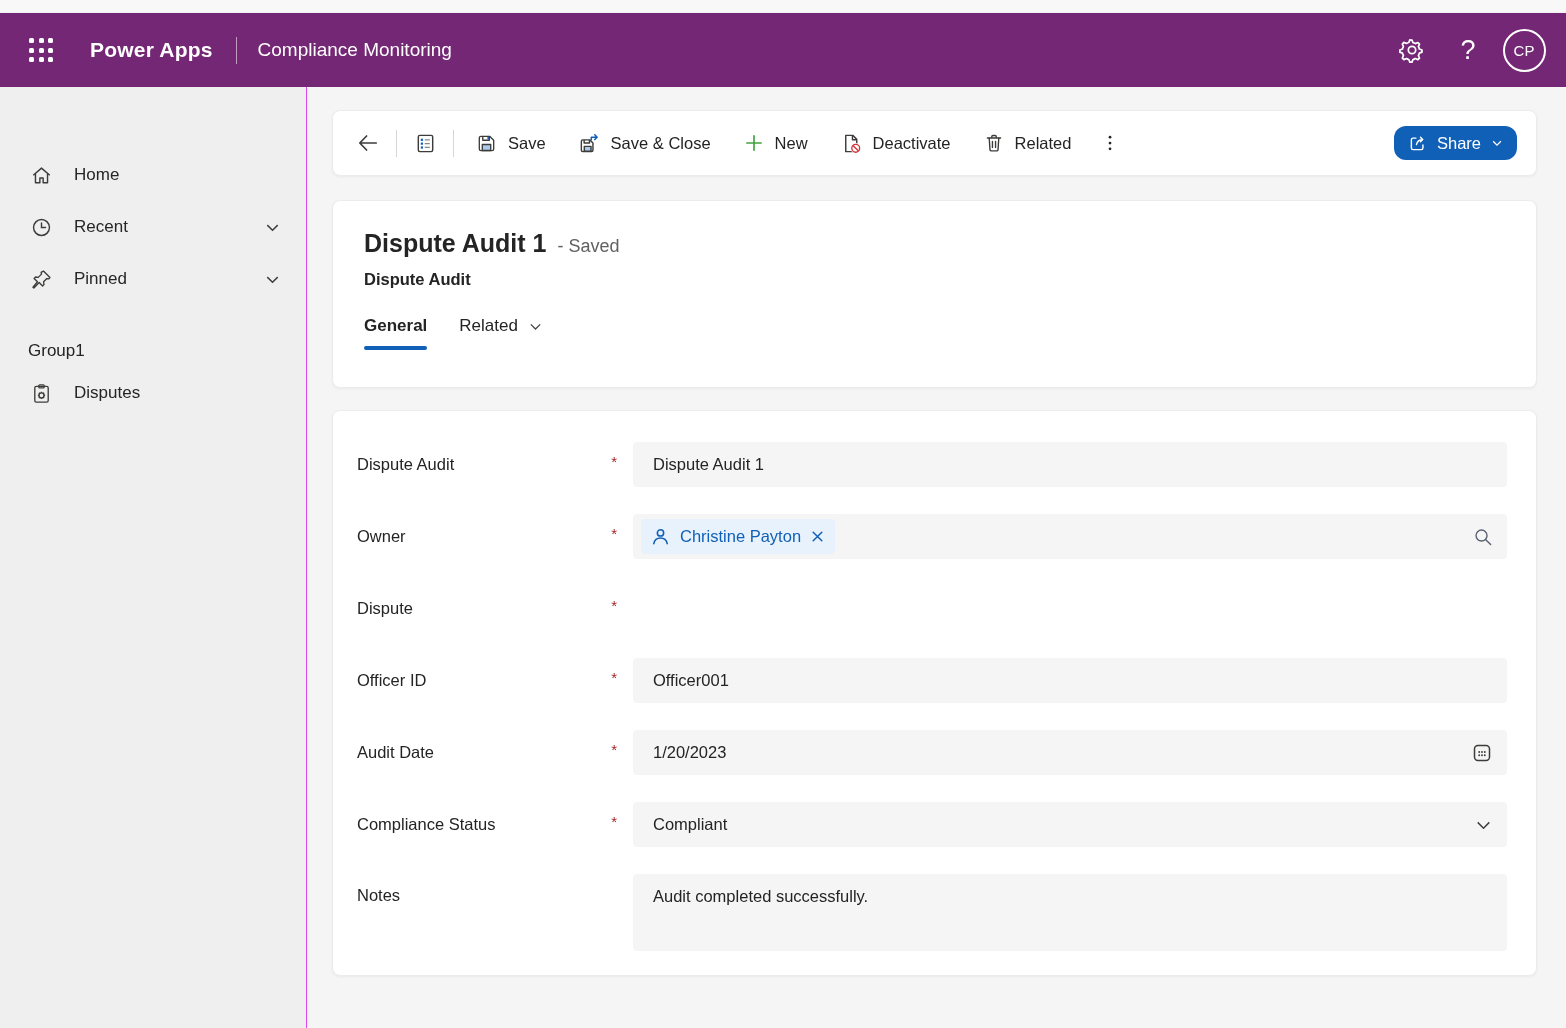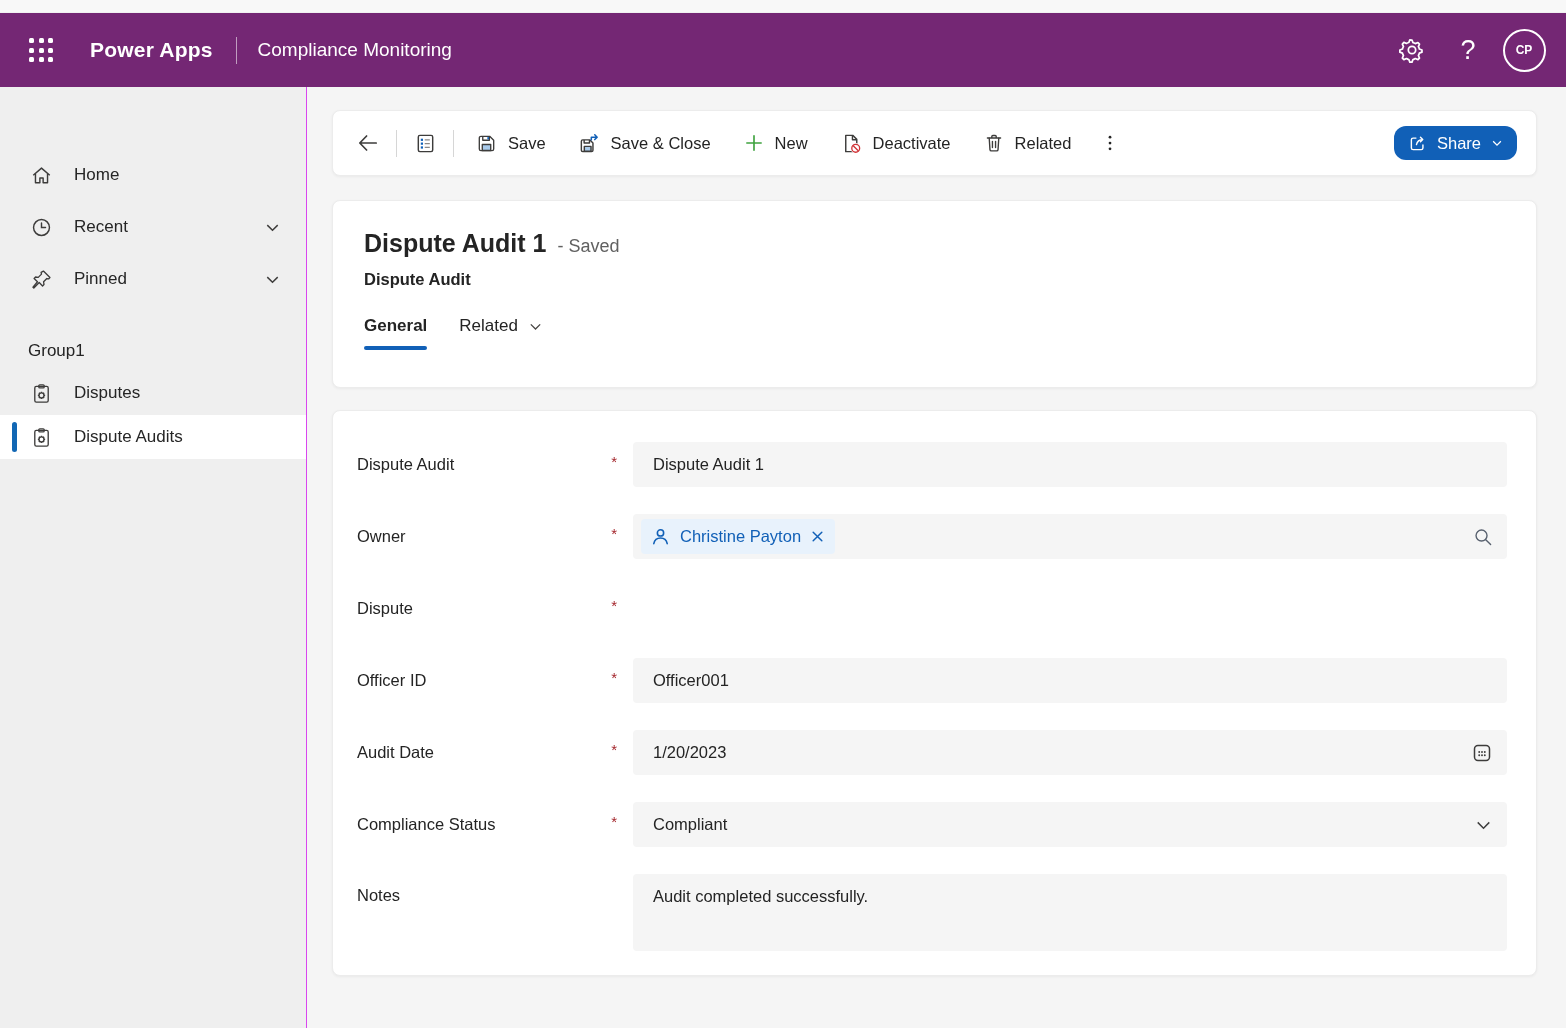--- a/index.html
+++ b/index.html
@@ -24,21 +24,21 @@
   .appbar{height:74px;background:var(--brand-purple);display:flex;align-items:center;color:#fff}
   .waffle-btn{width:50px;height:50px;margin-left:16px;display:flex;align-items:center;justify-content:center}
   .waffle{display:grid;grid-template-columns:repeat(3,5px);grid-template-rows:repeat(3,5px);gap:4.5px}
   .waffle i{width:5px;height:5px;border-radius:1.5px;background:#fff}
   .product{font-size:21px;font-weight:700;margin-left:24px;letter-spacing:.2px;white-space:nowrap}
   .appbar-divider{width:1px;height:27px;background:rgba(255,255,255,.55);margin:0 21px 0 23px}
   .appname{font-size:19px;white-space:nowrap}
   .appbar-right{margin-left:auto;display:flex;align-items:center;margin-right:20px;gap:12px}
   .appbar-iconbtn{width:44px;height:44px;display:flex;align-items:center;justify-content:center}
   .help-glyph{font-size:27px;font-weight:400;line-height:1;color:#fff}
-  .avatar{width:43px;height:43px;border:2px solid #fff;border-radius:50%;display:flex;align-items:center;justify-content:center;font-size:12px;font-weight:700;color:#fff}
+  .avatar{width:43px;height:43px;border:2px solid #fff;border-radius:50%;display:flex;align-items:center;justify-content:center;font-size:15px;font-weight:400;color:#fff}
 
   
   .shell{display:flex;height:941px}
   .sidebar{width:307px;flex-shrink:0;background:var(--sidebar-bg);border-right:1px solid #d946ef}
   .hamburger-btn{margin:22px 0 0 28px;display:block}
   .hamburger{width:25px}
   .hamburger i{display:block;height:2px;background:#333;margin-bottom:5px;border-radius:1px}
   .hamburger i:last-child{margin-bottom:0}
   .sb-nav{margin-top:24px}
   .sb-item{width:100%;height:52px;display:flex;align-items:center;gap:21px;padding:0 24px 0 30px;font-size:17px;color:#262626;text-align:left}
@@ -166,30 +166,20 @@
     <button class="sb-sub">
       <svg width="23" height="23" viewBox="0 0 24 24" fill="none" stroke="#3d3c3b" stroke-width="1.4" stroke-linejoin="round">
         <rect x="5" y="4.6" width="14" height="16.4" rx="1.6"></rect>
         <rect x="9.2" y="3" width="5.6" height="3.2" rx="1"></rect>
         <circle cx="12" cy="14" r="2.6"></circle>
         <path d="M12 10.2v1.2M12 16.6v1.2M8.2 14h1.2M14.6 14h1.2M9.3 11.3l.9.9M13.8 15.8l.9.9M14.7 11.3l-.9.9M10.2 15.8l-.9.9"></path>
       </svg>
       <span>Disputes</span>
     </button>
 
-    <button class="sb-sub selected">
-      <span class="sel-bar"></span>
-      <svg width="23" height="23" viewBox="0 0 24 24" fill="none" stroke="#3d3c3b" stroke-width="1.4" stroke-linejoin="round">
-        <rect x="5" y="4.6" width="14" height="16.4" rx="1.6"></rect>
-        <rect x="9.2" y="3" width="5.6" height="3.2" rx="1"></rect>
-        <circle cx="12" cy="14" r="2.6"></circle>
-        <path d="M12 10.2v1.2M12 16.6v1.2M8.2 14h1.2M14.6 14h1.2M9.3 11.3l.9.9M13.8 15.8l.9.9M14.7 11.3l-.9.9M10.2 15.8l-.9.9"></path>
-      </svg>
-      <span>Dispute Audits</span>
-    </button>
   </nav>
 
   <main class="main">
 
     <div class="card cmdbar">
       <button class="cmd-iconbtn">
         <svg width="24" height="24" viewBox="0 0 24 24" fill="none" stroke="#3d3c3b" stroke-width="1.7" stroke-linecap="round" stroke-linejoin="round">
           <path d="M10.6 5 3.8 12l6.8 7M4.2 12h16"></path>
         </svg>
       </button>

